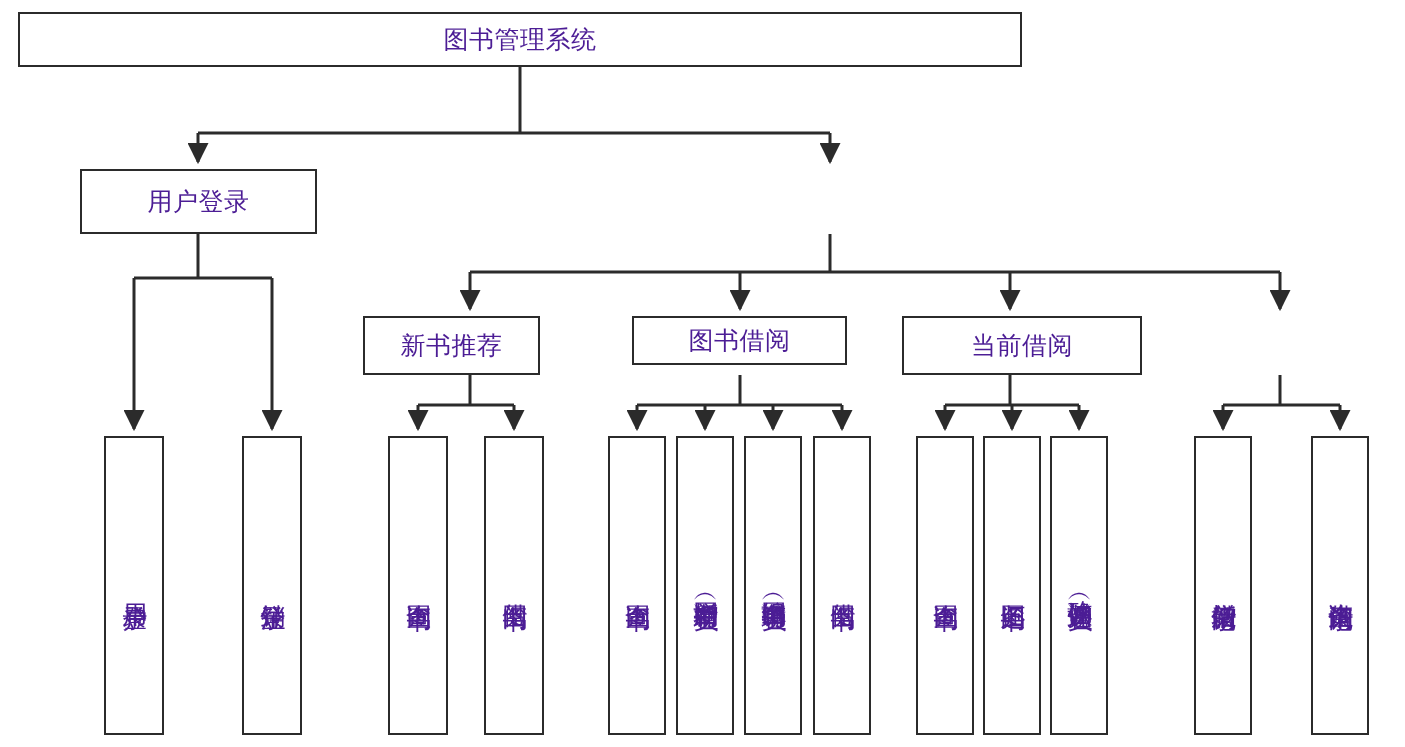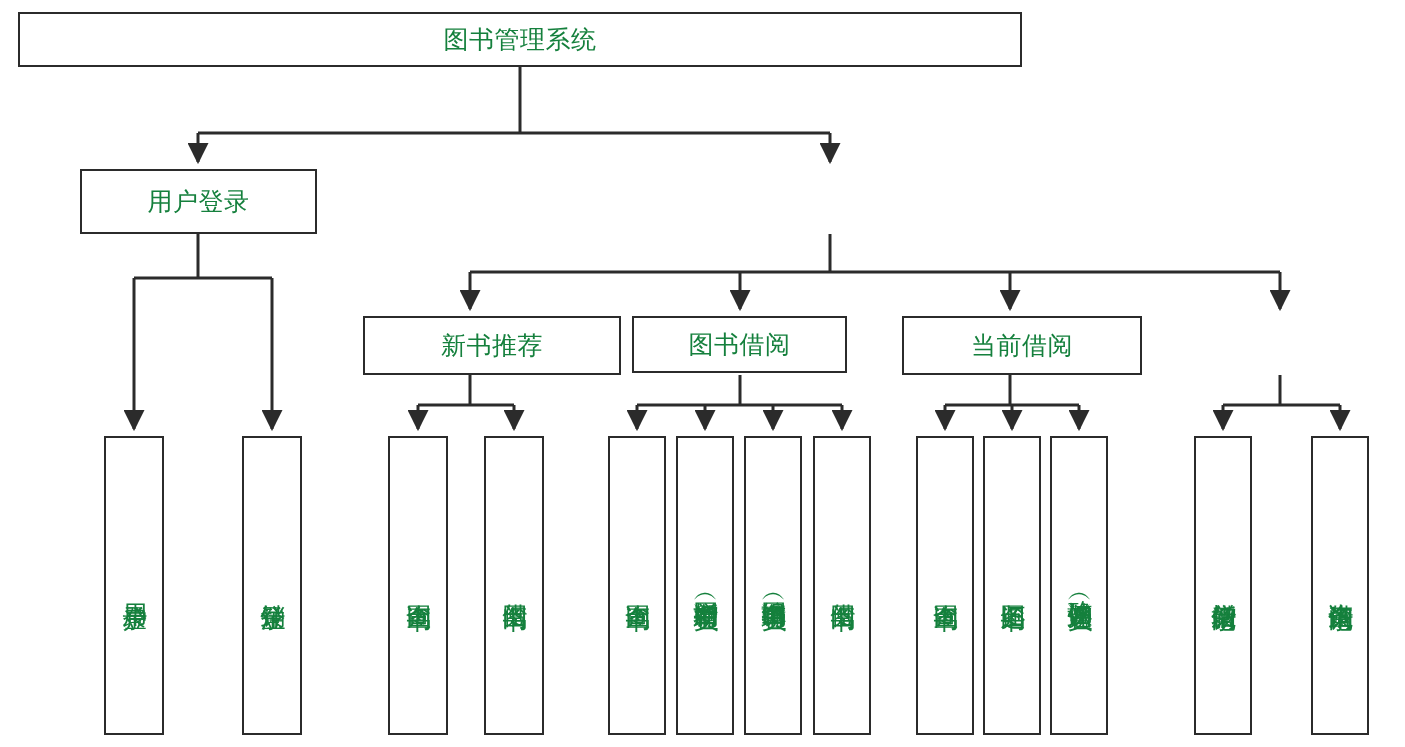--- a/index.html
+++ b/index.html
@@ -26,21 +26,21 @@
     pointer-events: none;
   }
   .node {
     position: absolute;
     box-sizing: border-box;
     border: 2.5px solid #2b2b2b;
     background: #ffffff;
     display: flex;
     align-items: center;
     justify-content: center;
-    color: #15803d;
+    color: #4c1d95;
   }
   .node.horiz {
     font-size: 25px;
     letter-spacing: 0.5px;
     line-height: 1.1;
   }
   .node.vert {
     writing-mode: vertical-rl;
     text-orientation: upright;
     font-size: 25px;
@@ -119,24 +119,24 @@
   </svg>
 
   <div class="node horiz" style="left: 18px; top: 12px; width: 1004px; height: 55px;">
     <span>图书管理系统</span>
   </div>
 
   <div class="node horiz" style="left: 80px; top: 169px; width: 237px; height: 65px;">
     <span>用户登录</span>
   </div>
 
-  <div class="node horiz" style="left: 363px; top: 316px; width: 258px; height: 59px;">
+  <div class="node horiz" style="left: 363px; top: 316px; width: 177px; height: 59px;">
     <span>新书推荐</span>
   </div>
-  <div class="node horiz" style="left: 632px; top: 316px; width: 215px; height: 57px;">
+  <div class="node horiz" style="left: 632px; top: 316px; width: 215px; height: 49px;">
     <span>图书借阅</span>
   </div>
   <div class="node horiz" style="left: 902px; top: 316px; width: 240px; height: 59px;">
     <span>当前借阅</span>
   </div>
 
   <div class="node vert" style="left: 104px; top: 436px; width: 60px; height: 299px;">
     <span>用户登录</span>
   </div>
   <div class="node vert" style="left: 242px; top: 436px; width: 60px; height: 299px;">

